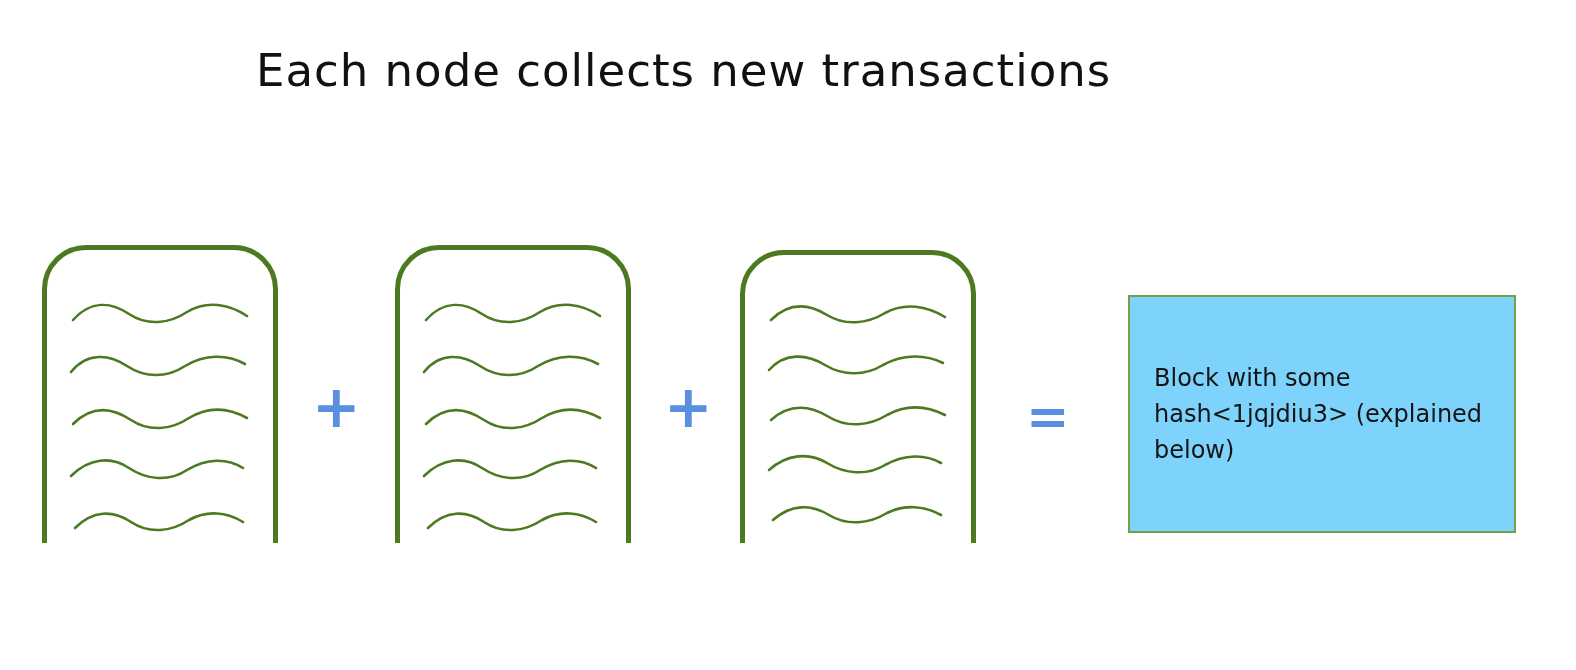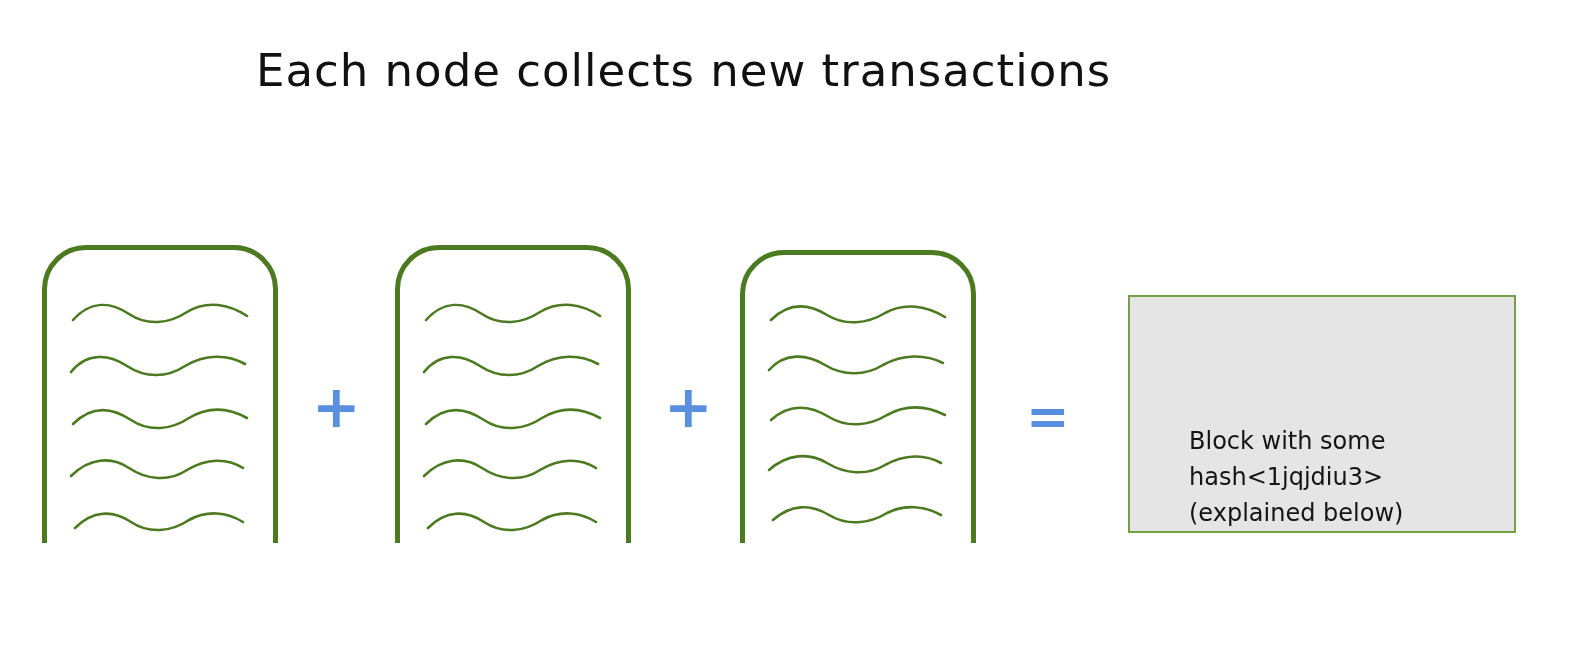--- a/index.html
+++ b/index.html
@@ -68,26 +68,25 @@
   .plus2 { left: 664px;  top: 378px; font-size: 58px; }
   .equals { left: 1026px; top: 390px; font-size: 52px; letter-spacing: 1px; }
 
   
   .result {
     position: absolute;
     left: 1128px;
     top: 295px;
     width: 388px;
     height: 238px;
-    background: #e5e5e5;
+    background: #7dd3fc;
     border: 2px solid #74a148;
     box-sizing: border-box;
     display: flex;
-    align-items: flex-end;
-    padding-left: 35px;
+    align-items: center;
   }
   .result-text {
     padding: 0 20px 0 24px;
     color: #141414;
     font-size: 24px;
     font-weight: 500;
     line-height: 1.5;
     max-width: 345px;
     word-wrap: break-word;
   }

